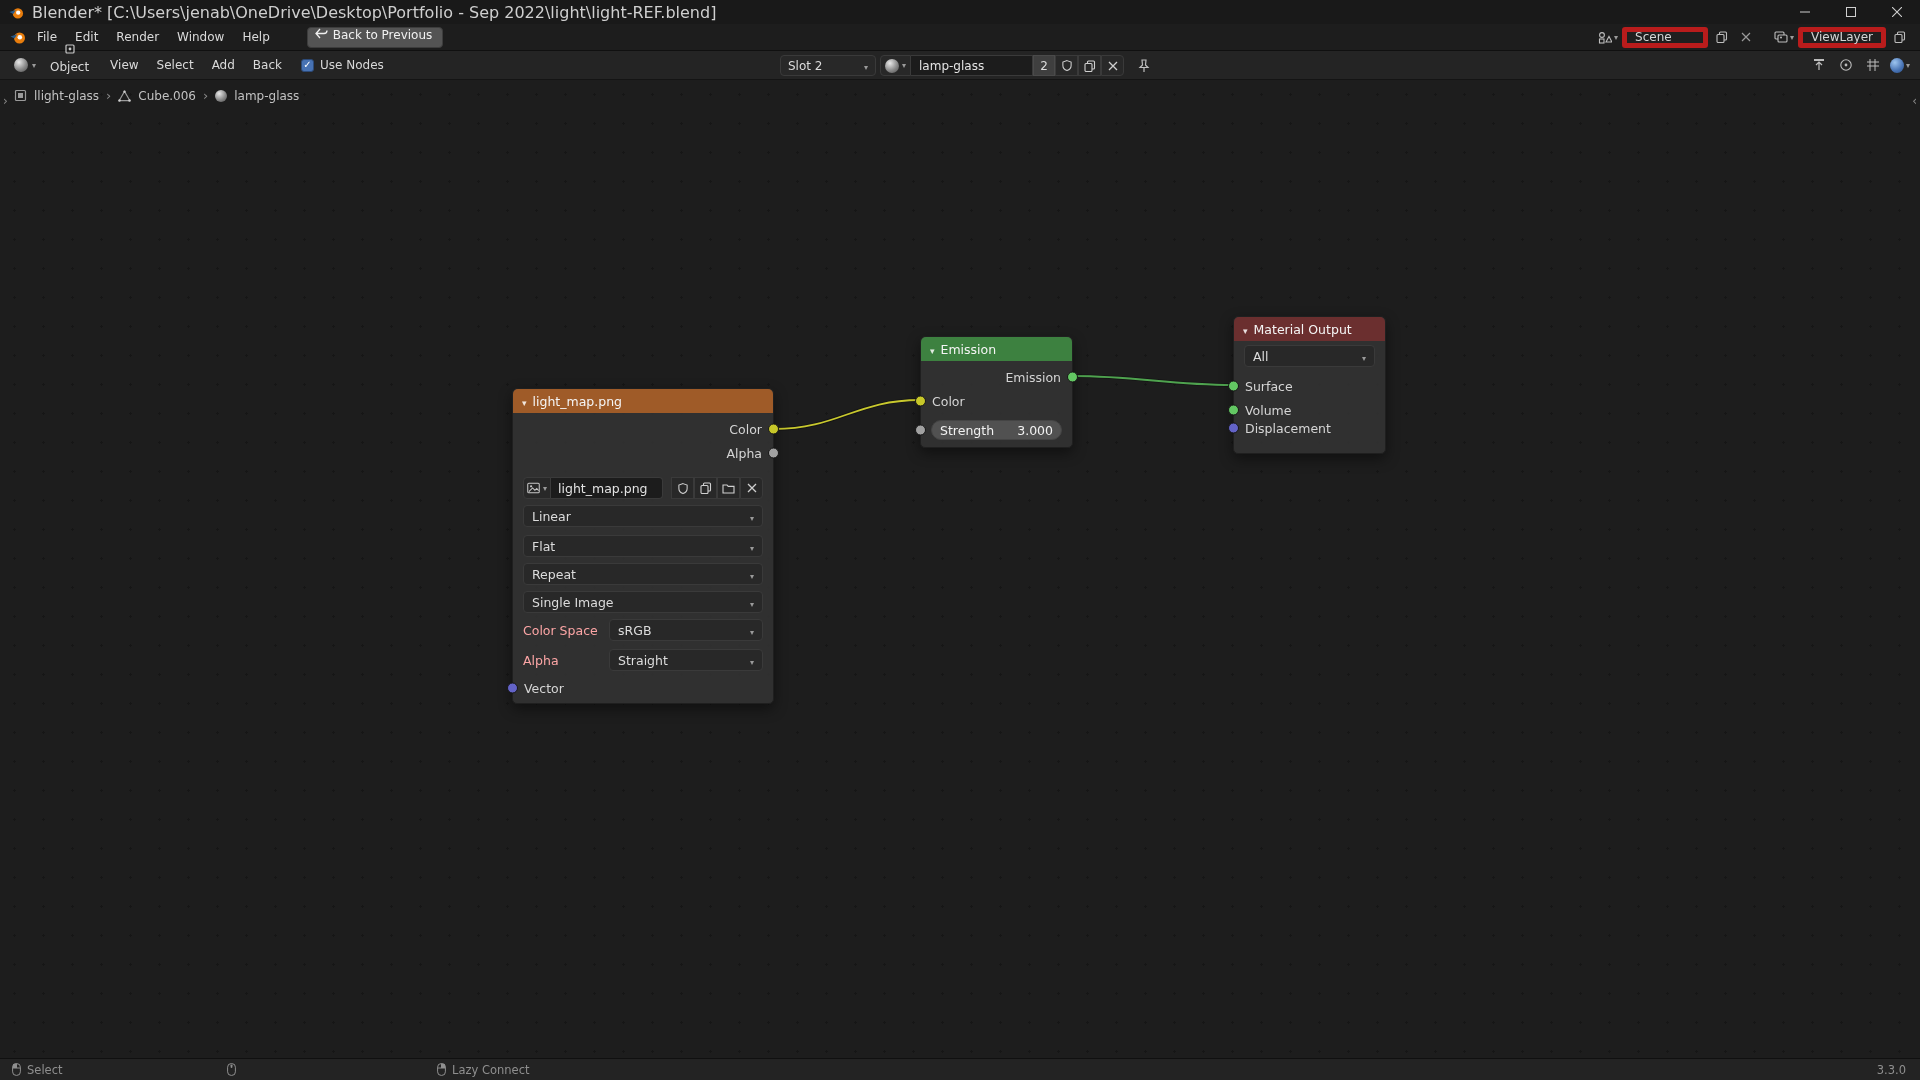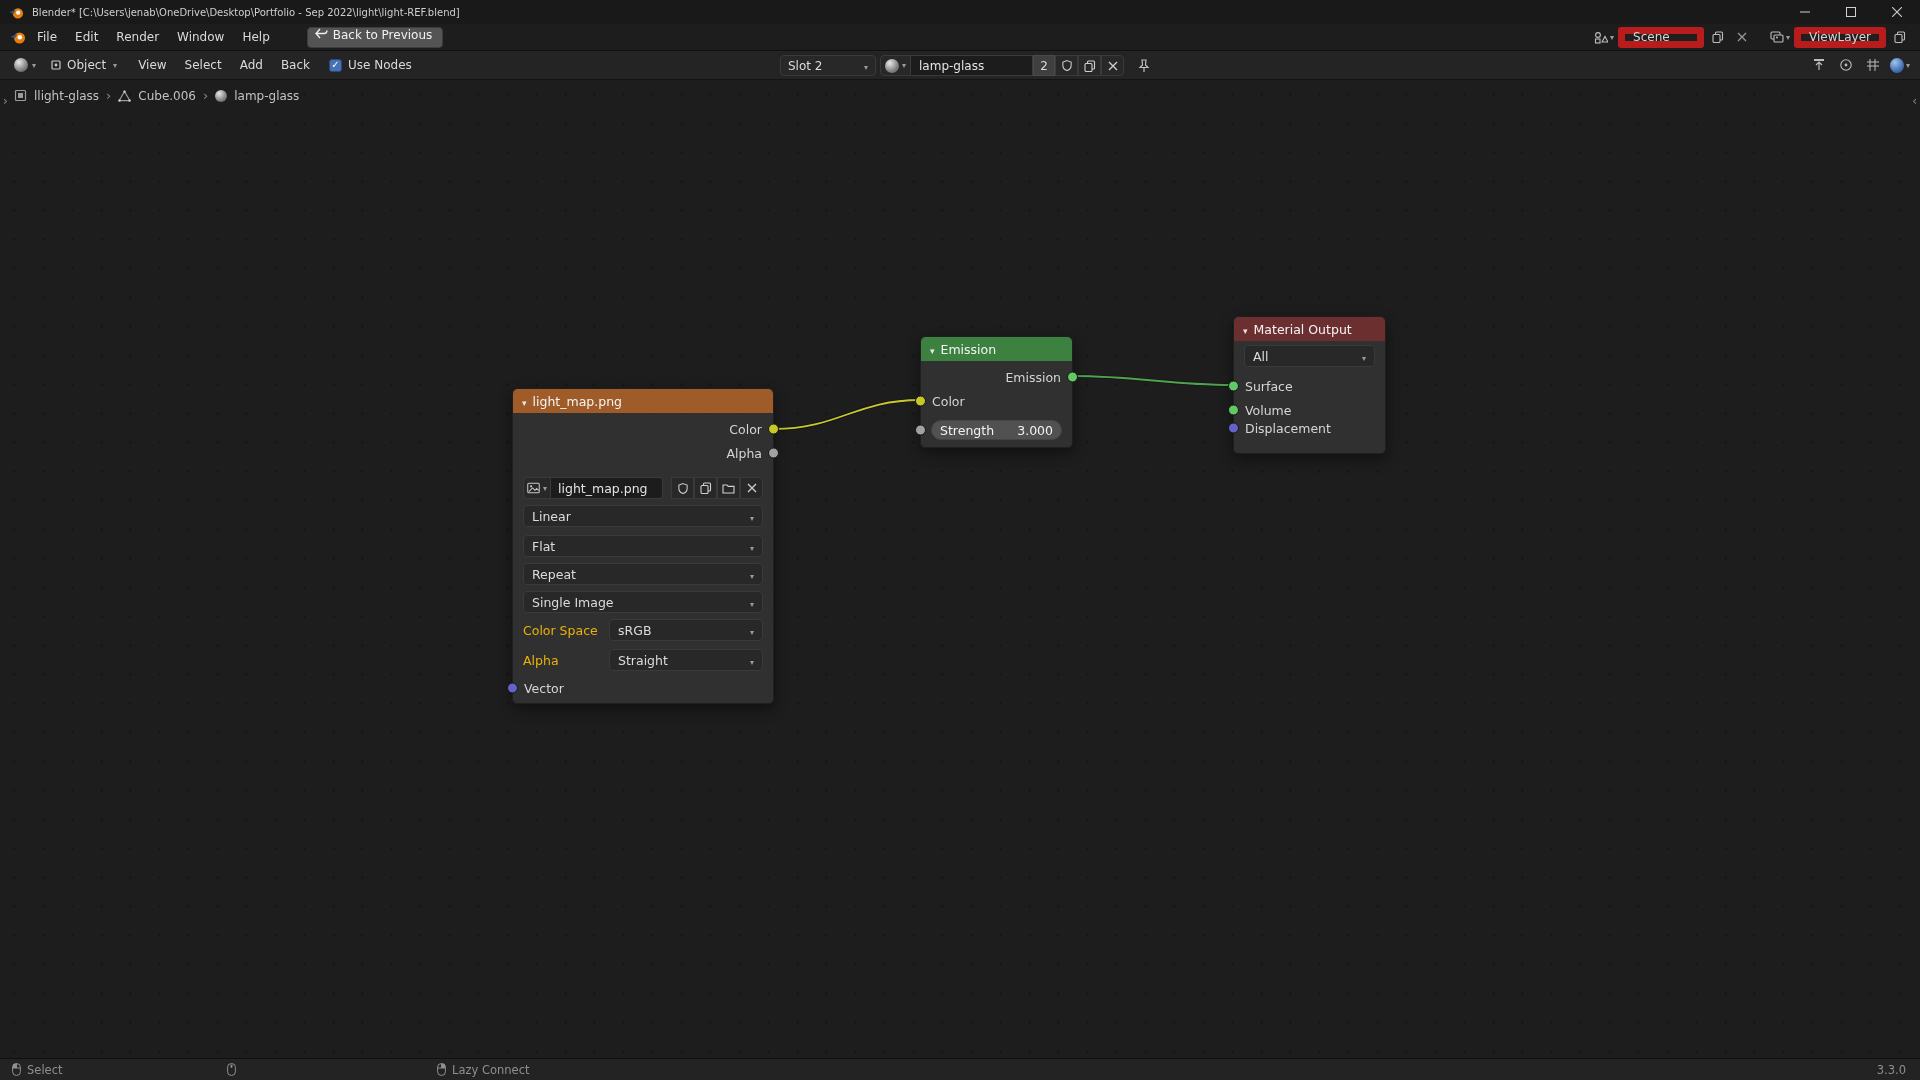--- a/index.html
+++ b/index.html
@@ -2,45 +2,45 @@
 <html><head>
 <meta charset="utf-8">
 <style>
   * { box-sizing: border-box; margin: 0; padding: 0; }
   html,body { width:1920px; height:1080px; overflow:hidden; background:#1d1d1d;
     font-family:"DejaVu Sans","Liberation Sans",sans-serif; font-size:12px; color:#d8d8d8;
     -webkit-font-smoothing:antialiased; }
 
   
   .titlebar { position:absolute; top:0; left:0; width:1920px; height:24px; background:#191919;
-    display:flex; align-items:center; color:#cfcfcf; font-size:10px; }
+    display:flex; align-items:center; color:#cfcfcf; font-size:16px; }
   .titlebar .logo { margin:0 8px 0 9px; display:flex; }
   .win-controls { margin-left:auto; display:flex; height:100%; }
   .win-btn { width:46px; height:100%; display:flex; align-items:center; justify-content:center; color:#cfcfcf; cursor:default; }
   .win-max-box { width:10px; height:10px; border:1px solid #cfcfcf; }
 
   
   .topbar { position:absolute; top:24px; left:0; width:1920px; height:27px; background:#1d1d1d;
     border-bottom:1px solid #101010; display:flex; align-items:center; }
   .menu-item { padding:4px 9px; color:#dadada; }
   .back-btn { margin-left:28px; background:#545454; border:1px solid #3d3d3d; border-radius:4px;
     height:21px; display:flex; align-items:flex-start; gap:5px; padding:0 10px 0 7px; color:#f0f0f0; }
   .tb-right { margin-left:auto; display:flex; align-items:center; gap:4px; padding-right:10px; }
-  .tb-field { background:#1f1f1f; border:7px solid #b91c1c; border-radius:3px; height:21px;
+  .tb-field { background:#1f1f1f; border:5px solid #b91c1c; border-radius:3px; height:21px;
     display:flex; align-items:center; padding:0 8px; min-width:86px; color:#d6d6d6; }
   .icon-btn { width:20px; height:20px; display:flex; align-items:center; justify-content:center; color:#bdbdbd; }
   .chev::after { content:"▾"; font-size:8px; color:#9a9a9a; margin-left:2px; }
   .sep { width:10px; }
 
   
   .ed-header { position:absolute; top:51px; left:0; width:1920px; height:29px; background:#242424;
     border-bottom:1px solid #141414; display:flex; align-items:center; }
   .ed-left { display:flex; align-items:center; padding-left:8px; }
   .editor-type { display:flex; align-items:center; gap:2px; padding:0 6px; }
-  .mode-dd { display:flex; align-items:center; gap:5px; padding:0 8px; margin-right:4px; }
+  .mode-dd { display:flex; align-items:center; gap:5px; padding:0 8px; margin-right:4px;flex-direction:column; }
   .checkbox { width:13px; height:13px; background:#4772b3; border:1px solid #2c4a78; border-radius:3px;
     display:flex; align-items:center; justify-content:center; margin:0 6px 0 10px; }
   .checkbox::after { content:"✓"; color:#fff; font-size:10px; line-height:1; }
   .ed-center { position:absolute; left:780px; top:0; height:29px; display:flex; align-items:center; gap:4px; }
   .dd-widget { background:#282828; border:1px solid #3a3a3a; border-radius:4px; height:21px;
     display:flex; align-items:center; justify-content:space-between; padding:0 7px; color:#dcdcdc; }
   .mat-block { display:flex; align-items:center; }
   .mat-browse { background:#282828; border:1px solid #3a3a3a; border-radius:4px 0 0 4px; height:21px;
     display:flex; align-items:center; padding:0 4px; gap:1px; }
   .mat-name { background:#1c1c1c; border:1px solid #3a3a3a; border-left:none; height:21px;
@@ -81,21 +81,21 @@
   .socket { position:absolute; width:11px; height:11px; border-radius:50%; border:1px solid #161616;
     top:50%; transform:translateY(-50%); z-index:3; }
   .socket.right { right:-6px; } .socket.left { left:-6px; }
   .s-yellow { background:#c7c729; } .s-grey { background:#a1a1a1; }
   .s-green { background:#63c763; } .s-purple { background:#6363c7; }
   .wrow { position:absolute; left:10px; right:10px; height:22px; }
   .dd { background:#282828; border:1px solid #3a3a3a; border-radius:4px; height:22px;
     display:flex; align-items:center; justify-content:space-between; padding:0 8px; color:#dcdcdc; }
   .dd-ar::after { content:"▾"; font-size:8px; color:#9a9a9a; }
   .lrow { position:absolute; left:10px; right:10px; height:22px; display:flex; align-items:center; }
-  .lrow .lbl { flex:0 0 86px; color:#eab308; }
+  .lrow .lbl { flex:0 0 86px; color:#fca5a5; }
   .lrow .dd { flex:1;gap:40px; }
   .imgsel { position:absolute; left:10px; right:10px; height:22px; display:flex; align-items:center; }
   .img-btn { background:#282828; border:1px solid #3a3a3a; border-radius:4px 0 0 4px; height:22px;
     display:flex; align-items:center; padding:0 3px; gap:1px; }
   .img-name { background:#1c1c1c; border:1px solid #3a3a3a; border-left:none; border-radius:0 4px 4px 0;
     height:22px; flex:1; display:flex; align-items:center; padding:0 7px; color:#e2e2e2; }
   .imgsel .sq-btn { height:22px; width:23px; }
   .imgsel .gap { width:8px; }
   .valslider { background:#515151; border:1px solid #444; border-radius:10px; height:20px;
     display:flex; align-items:center; justify-content:space-between; padding:0 8px; color:#f2f2f2; }

